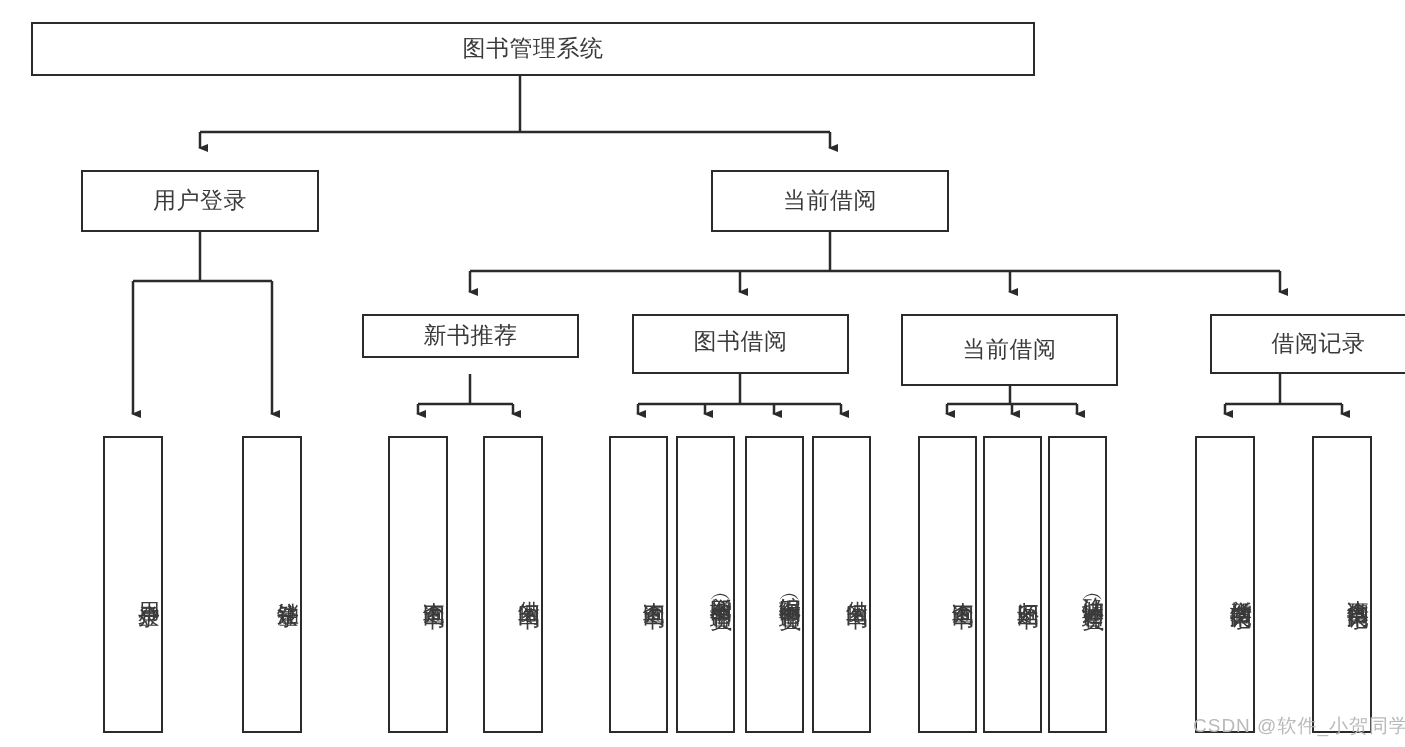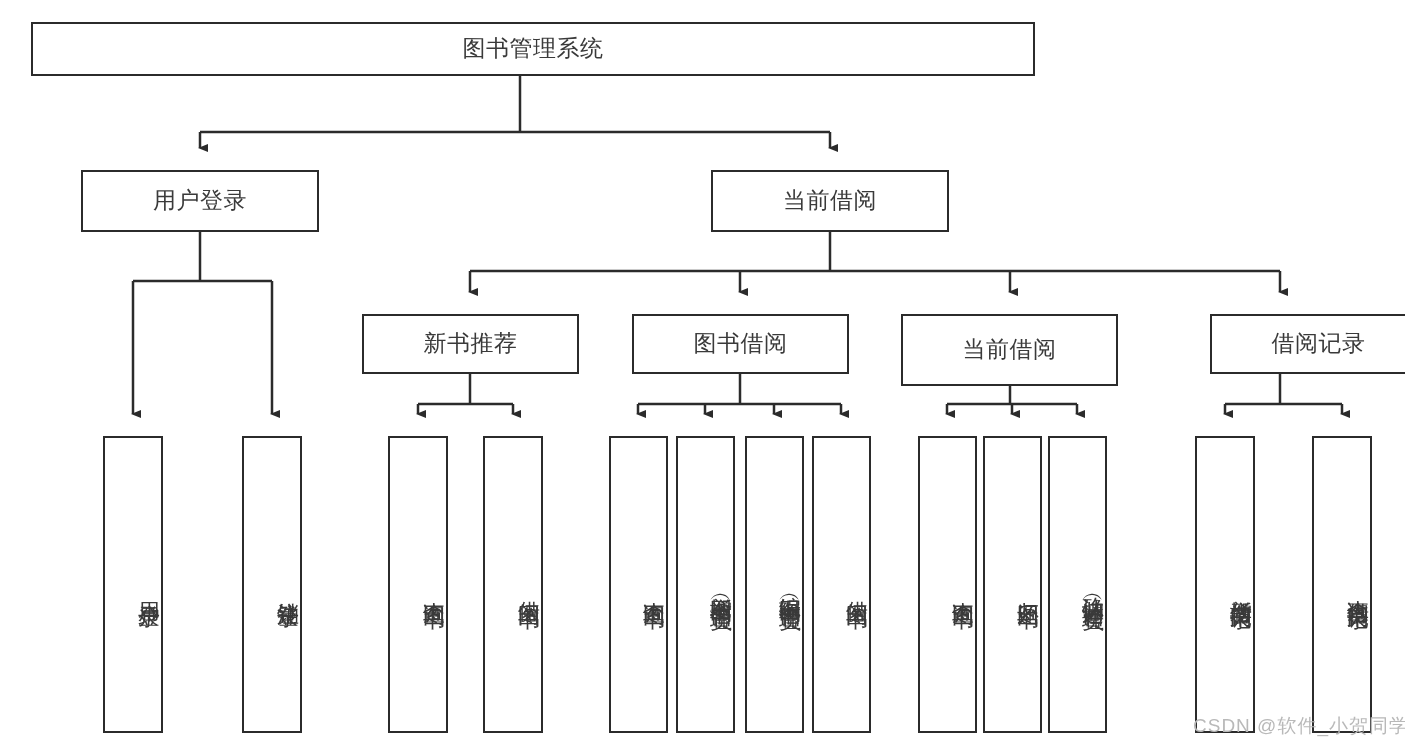--- a/index.html
+++ b/index.html
@@ -126,24 +126,24 @@
     <span class="lbl">图书管理系统</span>
   </div>
 
   <div class="node h" style="left: 81px; top: 170px; width: 238px; height: 62px;">
     <span class="lbl">用户登录</span>
   </div>
   <div class="node h" style="left: 711px; top: 170px; width: 238px; height: 62px;">
     <span class="lbl">当前借阅</span>
   </div>
 
-  <div class="node h" style="left: 362px; top: 314px; width: 217px; height: 60px;">
+  <div class="node h" style="left: 362px; top: 314px; width: 217px; height: 44px;">
     <span class="lbl">新书推荐</span>
   </div>
-  <div class="node h" style="left: 632px; top: 314px; width: 217px; height: 60px;">
+  <div class="node h" style="left: 632px; top: 314px; width: 217px; height: 60px; font-family: Liberation Mono, monospace;">
     <span class="lbl">图书借阅</span>
   </div>
   <div class="node h" style="left: 901px; top: 314px; width: 217px; height: 72px;">
     <span class="lbl">当前借阅</span>
   </div>
   <div class="node h" style="left: 1172px; top: 314px; width: 217px; height: 60px; margin-left: 38px;">
     <span class="lbl">借阅记录</span>
   </div>
 
   <div class="node v" style="left: 103px; top: 436px; width: 60px; height: 297px;">

